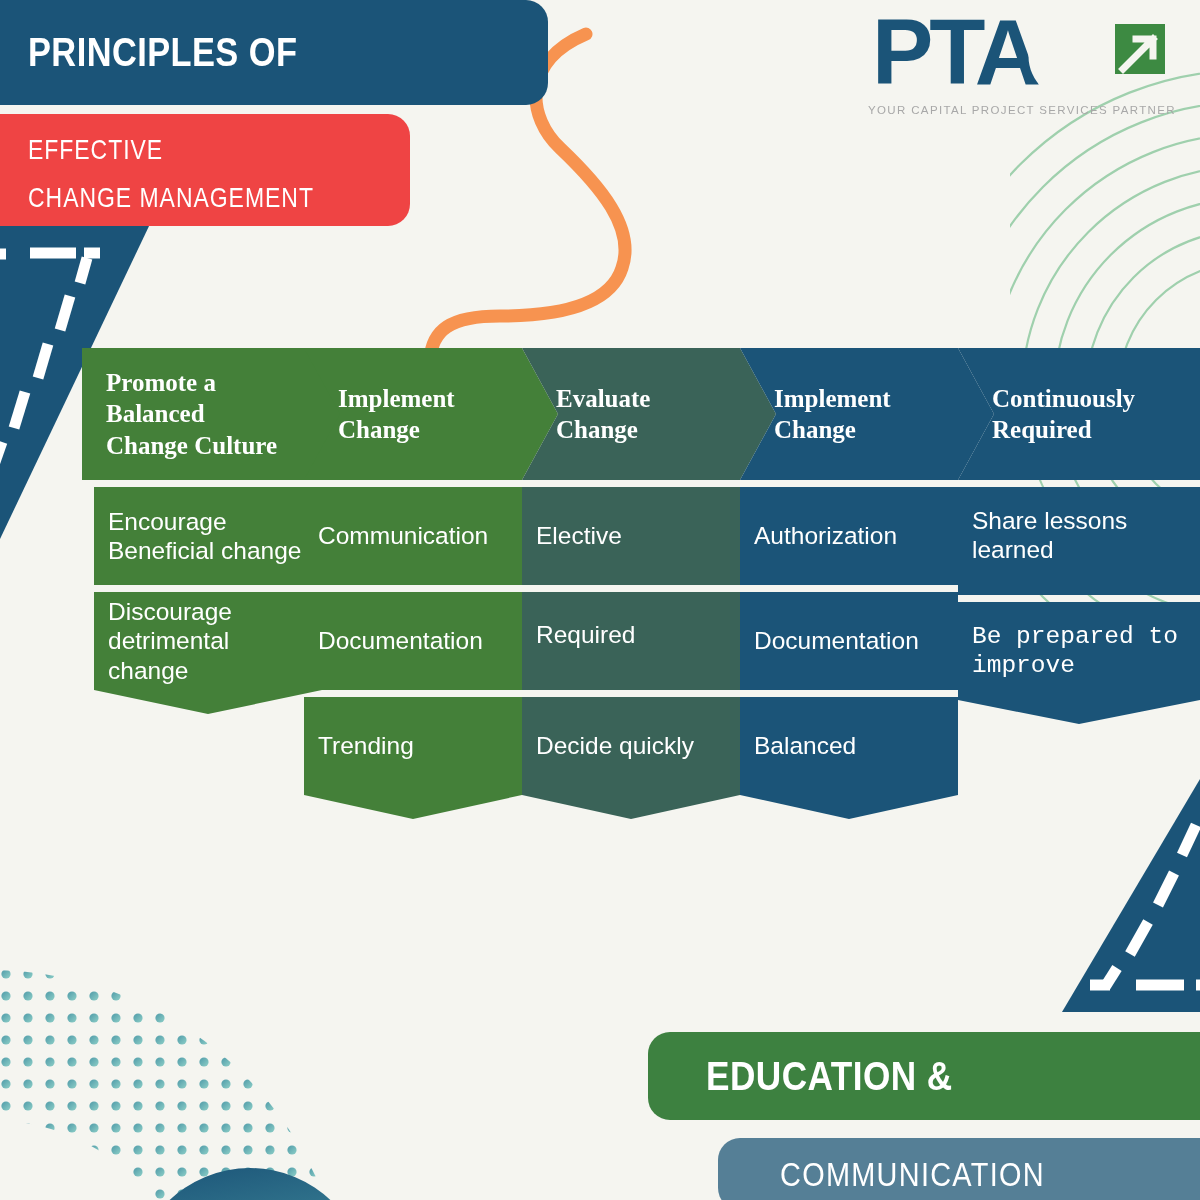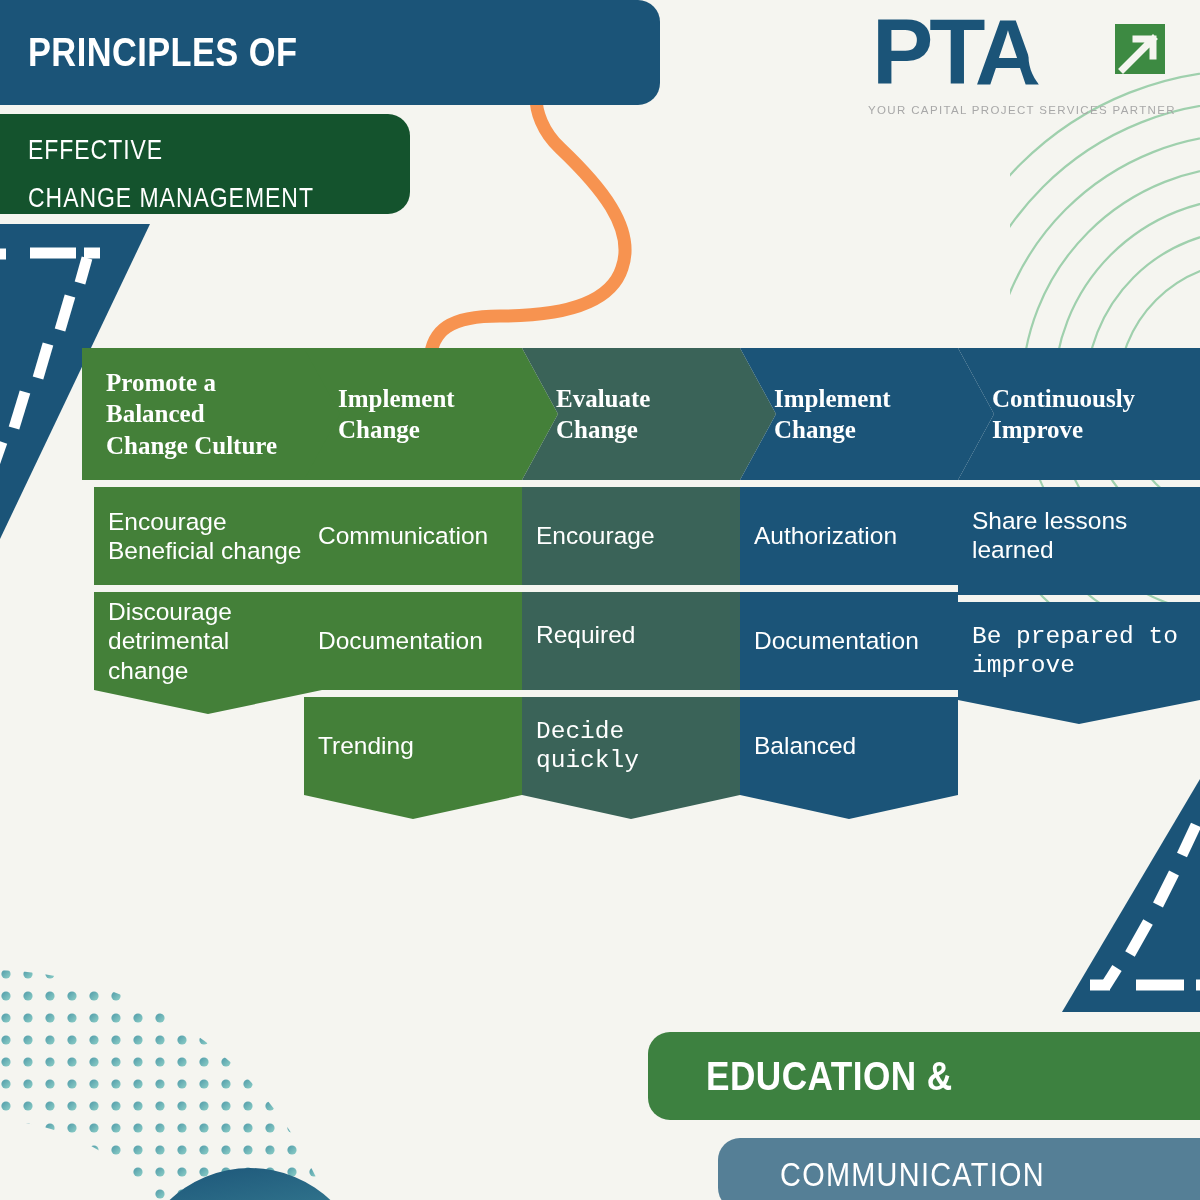--- a/index.html
+++ b/index.html
@@ -10,34 +10,34 @@
     overflow:hidden;
     position:relative;
   }
   .stage{position:absolute;left:0;top:0;width:1200px;height:1200px;overflow:hidden;}
 
   
   .deco{position:absolute;left:0;top:0;width:1200px;height:1200px;pointer-events:none;}
 
   
   .hdr-title{
-    position:absolute;left:0;top:0;width:660px;height:105px;
+    position:absolute;left:0;top:0;width:548px;height:105px;
     background:#1b5478;border-radius:0 22px 22px 0;
     display:flex;align-items:center;
     box-sizing:border-box;padding-left:28px;
     z-index:6;
   }
   .hdr-title span{
     color:#ffffff;font-size:40px;font-weight:bold;letter-spacing:0.5px;
     font-family:"Liberation Sans", sans-serif;
     transform:scaleX(0.86);transform-origin:left center;
   }
   .hdr-sub{
-    position:absolute;left:0;top:114px;width:410px;height:100px;
-    background:#14532d;border-radius:0 22px 22px 0;
+    position:absolute;left:0;top:114px;width:410px;height:112px;
+    background:#ef4444;border-radius:0 22px 22px 0;
     box-sizing:border-box;padding:12px 0 0 28px;
     z-index:6;
   }
   .hdr-sub div{
     color:#ffffff;font-size:28px;letter-spacing:1.2px;line-height:1.72;
     transform:scaleX(0.82);transform-origin:left center;
     white-space:nowrap;
   }
 
   
@@ -226,46 +226,46 @@
         </div>
         <div class="cell" style="width: 218px; margin-left: 0px; height: 122px; background: rgb(68, 128, 57); padding-bottom: 24px; clip-path: polygon(0px 0px, 100% 0px, 100% 98px, 50% 122px, 0px 98px);">
           <div class="lbl">Trending</div>
         </div>
       </div>
       <div class="col" style="left: 440px; width: 254px;">
         <div class="chev" style="width: 254px; background: rgb(58, 99, 88); padding-left: 34px; padding-right: 44px; clip-path: polygon(0px 0px, 218px 0px, 254px 50%, 218px 100%, 0px 100%, 36px 50%);">
           <div class="lbl" style="max-width: 174px;">Evaluate Change</div>
         </div>
         <div class="cell" style="width: 218px; margin-left: 0px; height: 98px; background: rgb(58, 99, 88); padding-bottom: 0px;">
-          <div class="lbl">Encourage</div>
+          <div class="lbl">Elective</div>
         </div>
         <div class="cell" style="width: 218px; margin-left: 0px; height: 98px; background: rgb(58, 99, 88); padding-bottom: 12px;">
           <div class="lbl">Required</div>
         </div>
-        <div class="cell" style="width: 218px; margin-left: 0px; height: 122px; background: rgb(58, 99, 88); padding-bottom: 24px; clip-path: polygon(0px 0px, 100% 0px, 100% 98px, 50% 122px, 0px 98px); font-family: Liberation Mono, monospace;">
+        <div class="cell" style="width: 218px; margin-left: 0px; height: 122px; background: rgb(58, 99, 88); padding-bottom: 24px; clip-path: polygon(0px 0px, 100% 0px, 100% 98px, 50% 122px, 0px 98px);">
           <div class="lbl">Decide quickly</div>
         </div>
       </div>
       <div class="col" style="left: 658px; width: 254px;">
         <div class="chev" style="width: 254px; background: rgb(27, 84, 120); padding-left: 34px; padding-right: 44px; clip-path: polygon(0px 0px, 218px 0px, 254px 50%, 218px 100%, 0px 100%, 36px 50%);">
           <div class="lbl" style="max-width: 174px;">Implement Change</div>
         </div>
         <div class="cell" style="width: 218px; margin-left: 0px; height: 98px; background: rgb(27, 84, 120); padding-bottom: 0px; align-items: center;">
           <div class="lbl">Authorization</div>
         </div>
         <div class="cell" style="width: 218px; margin-left: 0px; height: 98px; background: rgb(27, 84, 120); padding-bottom: 0px;">
           <div class="lbl">Documentation</div>
         </div>
         <div class="cell" style="width: 218px; margin-left: 0px; height: 122px; background: rgb(27, 84, 120); padding-bottom: 24px; clip-path: polygon(0px 0px, 100% 0px, 100% 98px, 50% 122px, 0px 98px);">
           <div class="lbl">Balanced</div>
         </div>
       </div>
       <div class="col" style="left: 876px; width: 278px;">
         <div class="chev" style="width: 278px; background: rgb(27, 84, 120); padding-left: 34px; padding-right: 44px; clip-path: polygon(0px 0px, 242px 0px, 278px 50%, 242px 100%, 0px 100%, 36px 50%);">
-          <div class="lbl" style="max-width: 198px;">Continuously Improve</div>
+          <div class="lbl" style="max-width: 198px;">Continuously Required</div>
         </div>
         <div class="cell" style="width: 242px; margin-left: 0px; height: 108px; background: rgb(27, 84, 120); padding-bottom: 12px;">
           <div class="lbl">Share lessons learned</div>
         </div>
         <div class="cell" style="width: 242px; margin-left: 0px; height: 122px; background: rgb(27, 84, 120); padding-bottom: 24px; clip-path: polygon(0px 0px, 100% 0px, 100% 98px, 50% 122px, 0px 98px); font-family: Liberation Mono, monospace;">
           <div class="lbl">Be prepared to improve</div>
         </div>
       </div>
     </div>
 

